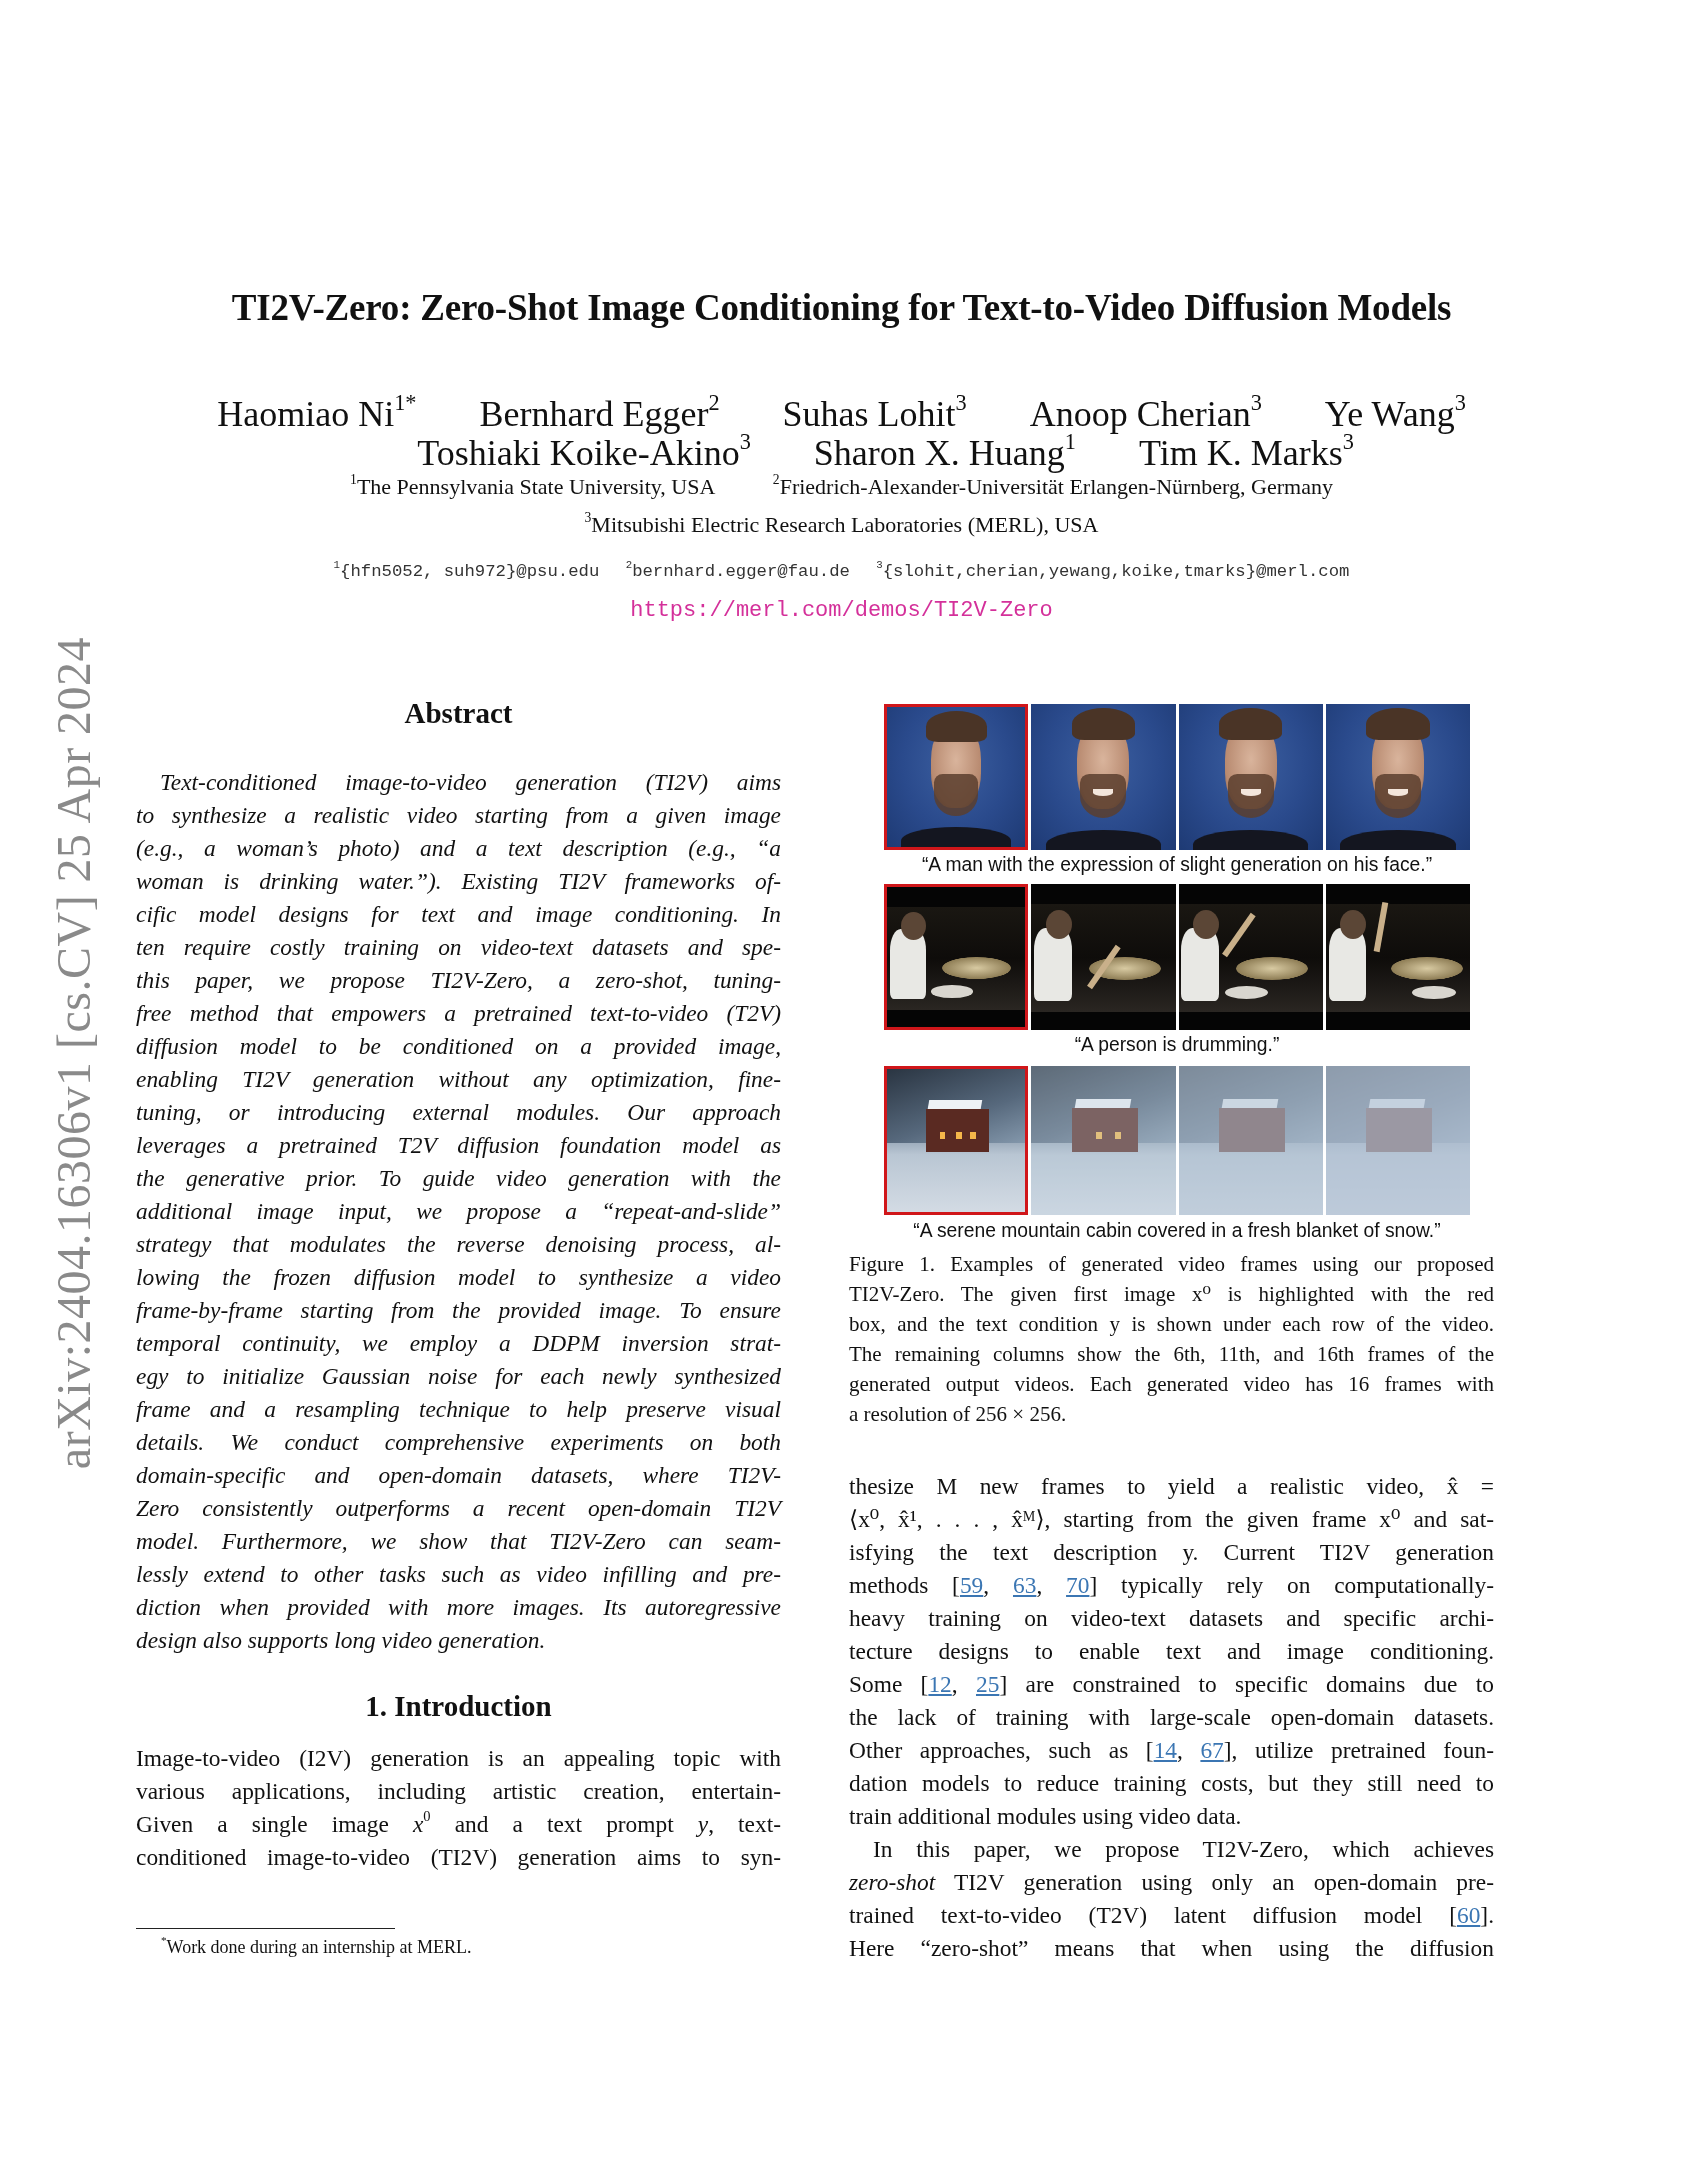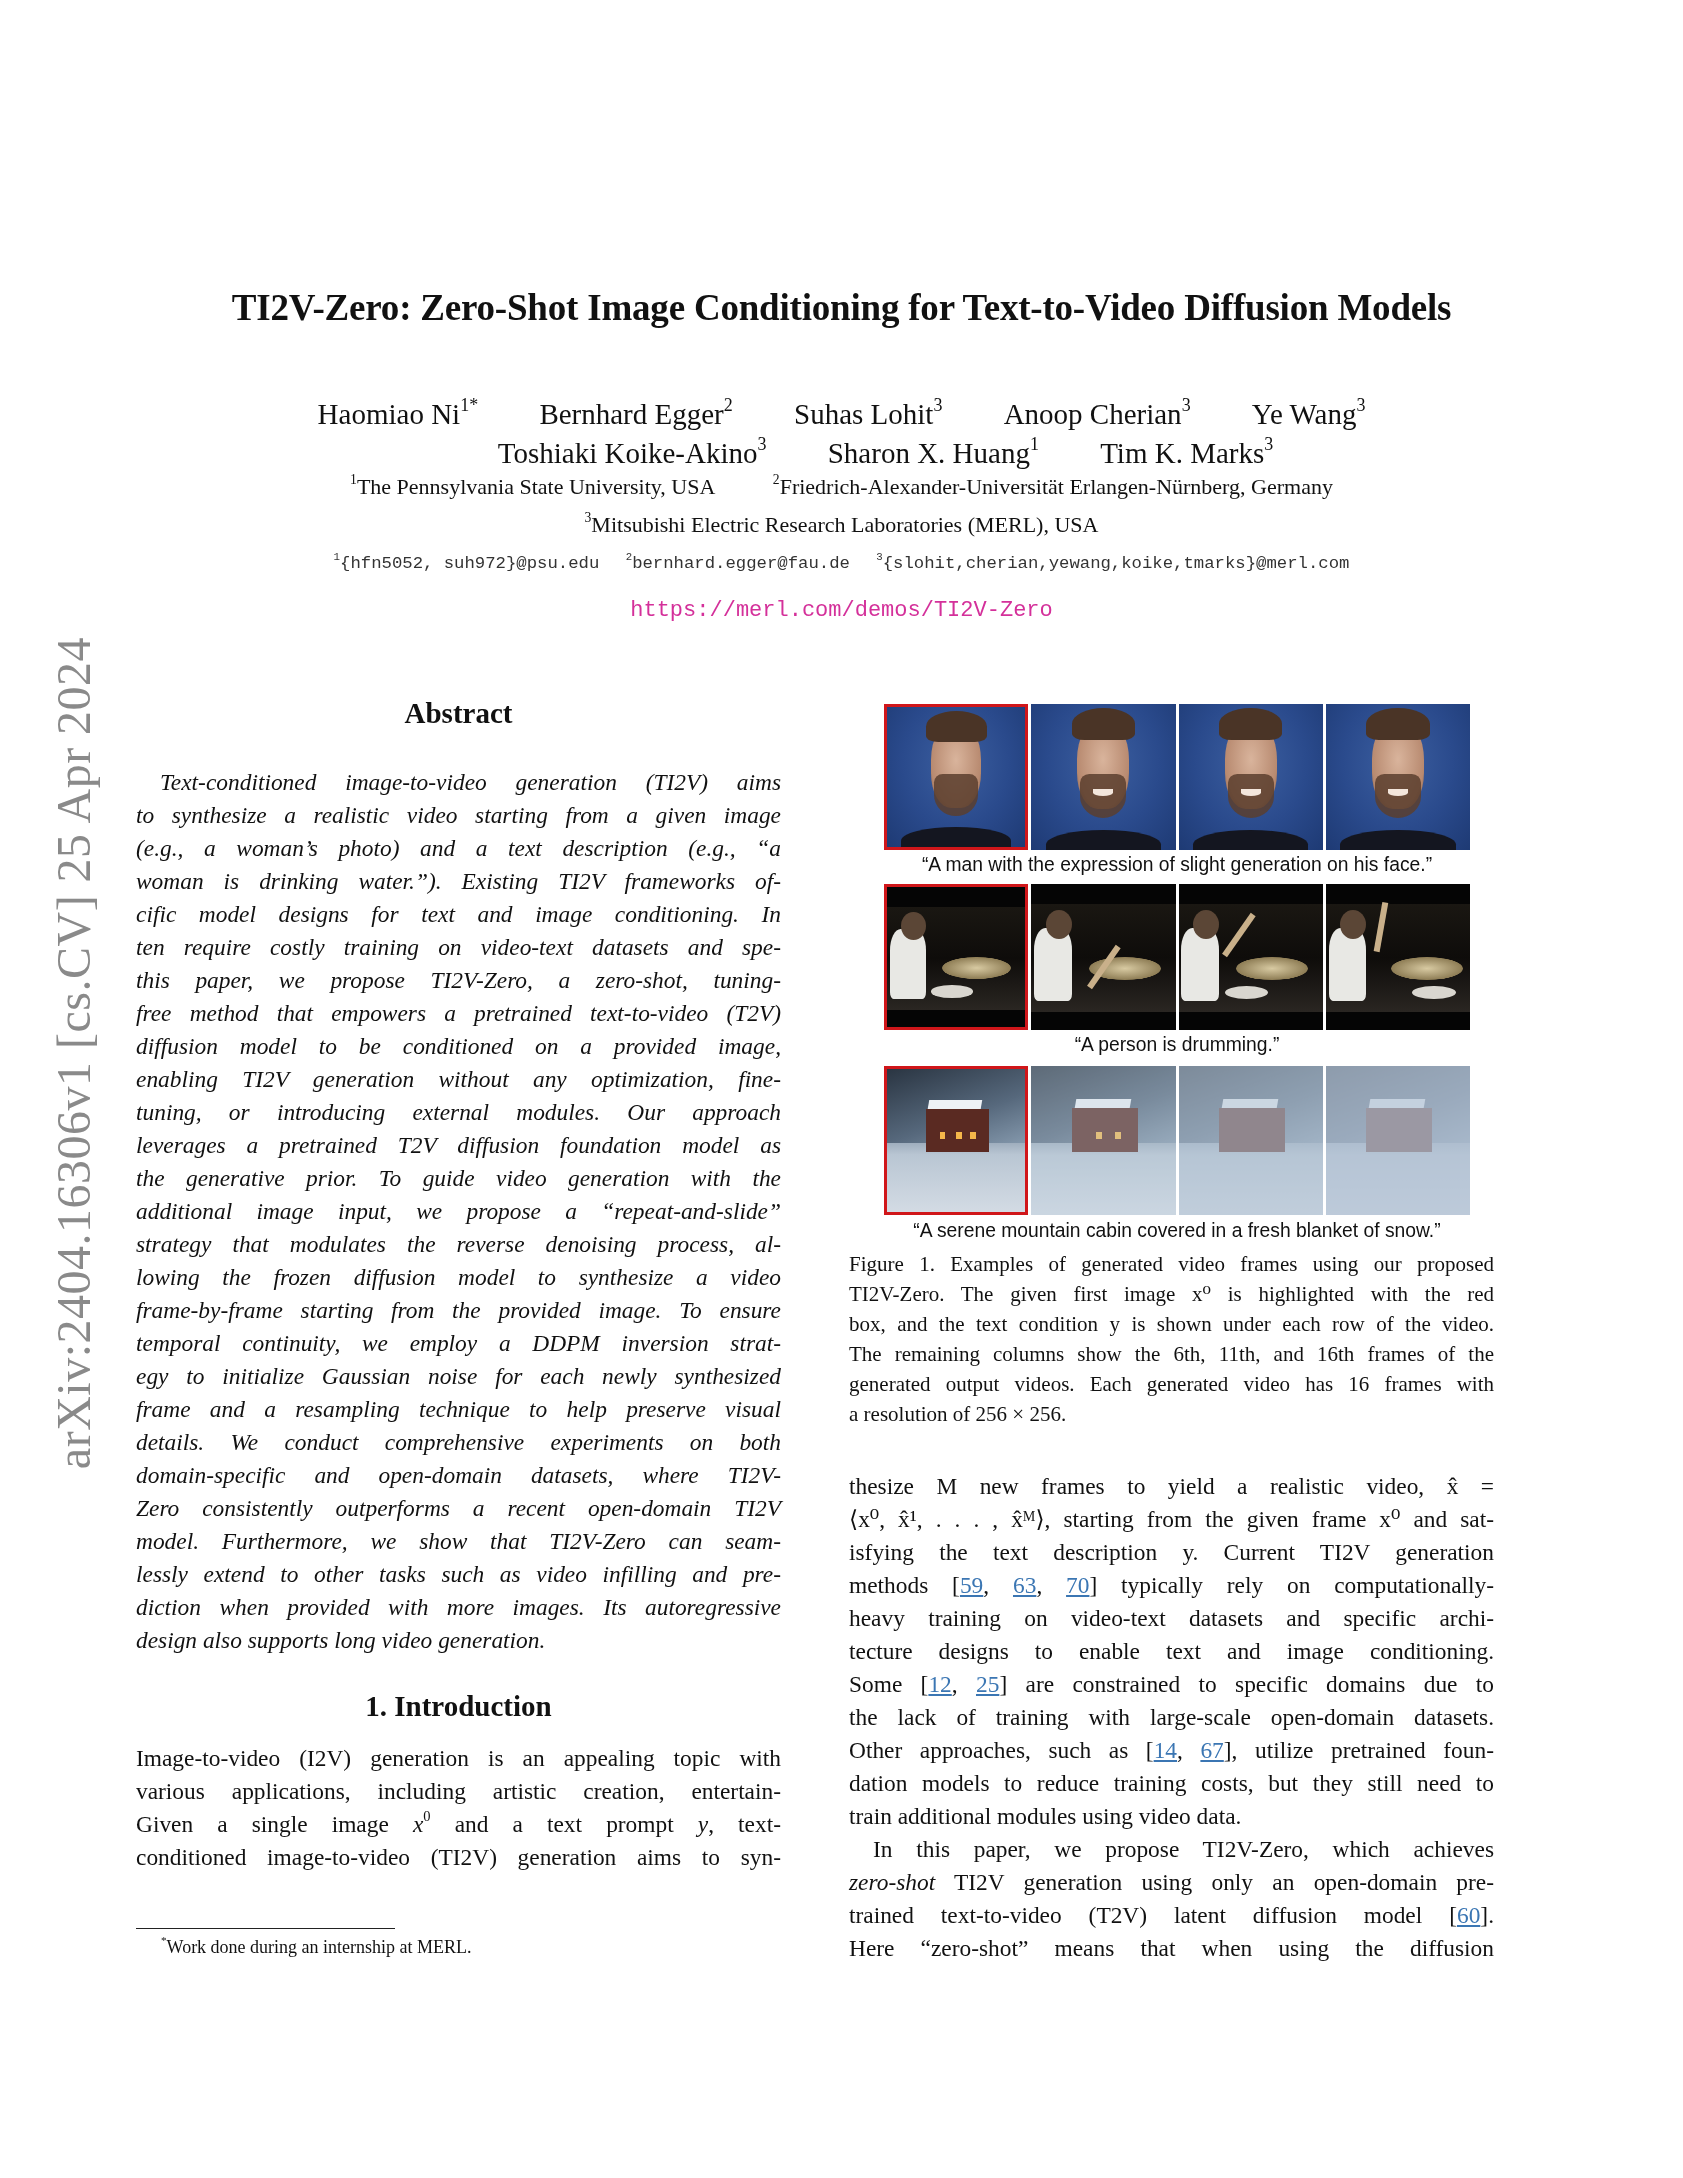--- a/index.html
+++ b/index.html
@@ -1,28 +1,28 @@
 <!DOCTYPE html>
 <html><head>
 <meta charset="utf-8">
 <style>
   html, body { margin: 0; padding: 0; background: #ffffff; }
   body { width: 1683px; height: 2178px; position: relative; overflow: hidden;
          font-family: "Liberation Serif", "DejaVu Serif", serif; color: #111; }
   .abs { position: absolute; }
   .title { left: 0; width: 1683px; top: 286px; text-align: center; font-weight: bold;
            font-size: 37px; line-height: 44px; letter-spacing: -0.2px; }
-  .authors-line { left: 0; width: 1683px; text-align: center; font-size: 29px; line-height: 36px; }
+  .authors-line { left: 0; width: 1683px; text-align: center; font-size: 36px; line-height: 36px; }
   .authors-line span.author { display: inline-block; margin: 0 27px; }
   sup { font-size: 62%; line-height: 0; position: relative; top: -0.15em; vertical-align: super; }
   .affil { left: 0; width: 1683px; text-align: center; font-size: 22px; line-height: 28px; }
   .affil span.aff { display: inline-block; margin: 0 26px; }
   .emails { left: 0; width: 1683px; text-align: center; font-family: "Liberation Mono", "DejaVu Sans Mono", monospace;
             font-size: 17.3px; line-height: 24px; color: #333; }
-  .emails span.em { display: inline-block; margin: 0 8px; }
+  .emails span.em { display: inline-block; margin: 8px 8px; }
   .url { left: 0; width: 1683px; text-align: center; font-family: "Liberation Mono", "DejaVu Sans Mono", monospace;
          font-size: 22px; line-height: 28px; }
   .url a { color: #d4309a; text-decoration: none; }
   .arxiv { left: 73px; top: 1053px; transform: translate(-50%, -50%) rotate(-90deg); white-space: nowrap;
            font-family: "Liberation Serif", serif; font-size: 48px; color: #8a8a8a; letter-spacing: 0.5px; }
   .col { width: 645px; }
   .lines .ln { display: block; height: 33px; line-height: 33px; font-size: 23.4px;
                text-align: justify; text-align-last: justify; white-space: nowrap; overflow: visible; }
   .lines .ln.last { text-align-last: left; }
   .lines .ln.indent { text-indent: 24px; }

